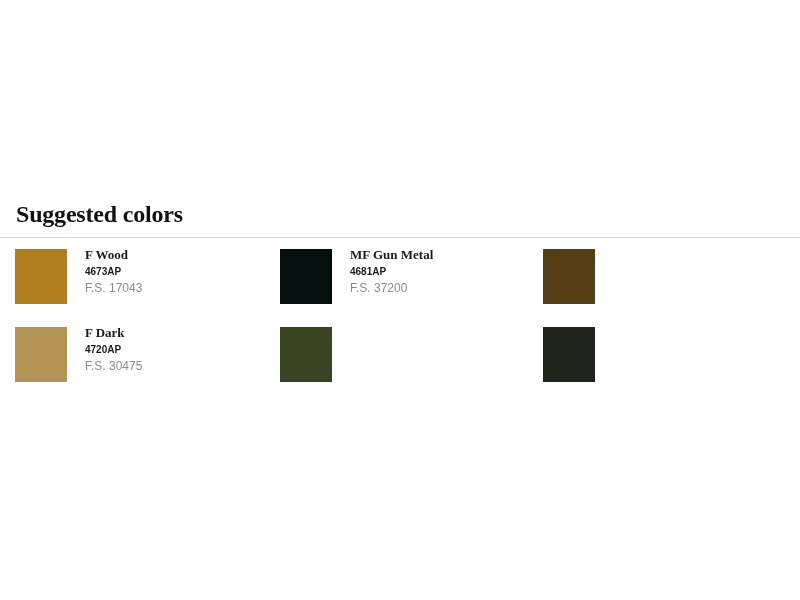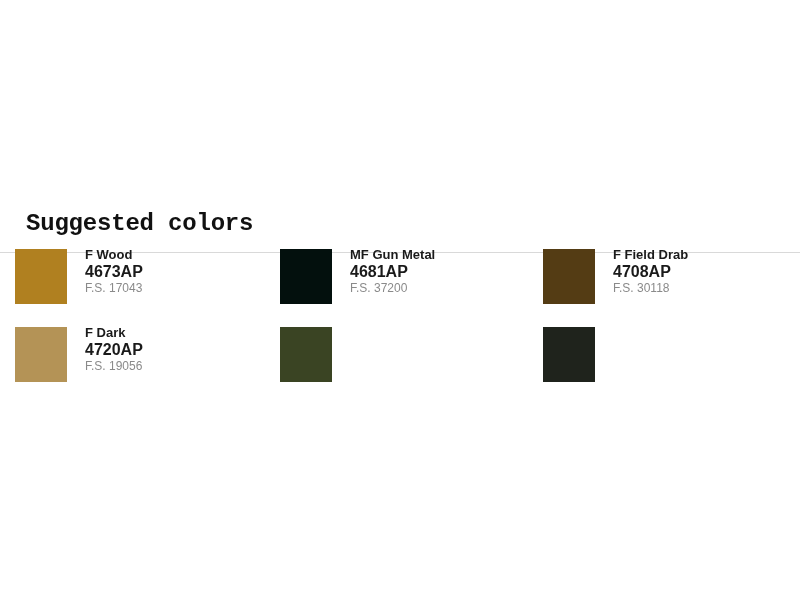--- a/index.html
+++ b/index.html
@@ -19,27 +19,27 @@
     height: 600px;
     background: #ffffff;
   }
   .section {
     position: absolute;
     left: 0;
     top: 196px;
     width: 800px;
   }
   .section-title {
-    font-family: Liberation Mono, monospace;
+    font-family: Liberation Serif, serif;
     font-size: 24px;
     font-weight: bold;
     color: #111111;
     letter-spacing: -0.2px;
     padding: 0 0 0 14px;
-    margin: 12px;
+    margin: 2px;
     line-height: 32px;
   }
   .divider {
     width: 800px;
     height: 1px;
     background: #d9d9d9;
     margin-top: 7px;
   }
   .swatch-grid {
     position: absolute;
@@ -63,31 +63,31 @@
     flex: 0 0 52px;
     margin-top: 4px;
     border: 0;
   }
   .swatch-text {
     padding-left: 18px;
     padding-top: 2px;
     line-height: 1.0;
   }
   .swatch-name {
-    font-family: Liberation Sans, sans-serif;
+    font-family: Liberation Serif, serif;
     font-size: 13px;
     font-weight: bold;
     color: #1a1a1a;
     display: block;
     line-height: 16px;
     white-space: nowrap;
   }
   .swatch-code {
     font-family: "Liberation Sans", sans-serif;
-    font-size: 16px;
+    font-size: 10px;
     font-weight: bold;
     color: #1a1a1a;
     display: block;
     line-height: 17px;
     white-space: nowrap;
   }
   .swatch-fs {
     font-family: "Liberation Sans", sans-serif;
     font-size: 12px;
     font-weight: normal;
@@ -122,33 +122,28 @@
       <div class="swatch-chip" style="background:#03100d;"></div>
       <div class="swatch-text">
         <span class="swatch-name">MF Gun Metal</span>
         <span class="swatch-code">4681AP</span>
         <span class="swatch-fs">F.S. 37200</span>
       </div>
     </div>
 
     <div class="swatch-item">
       <div class="swatch-chip" style="background:#543c14;"></div>
-      <div class="swatch-text">
-        <span class="swatch-name">F Field Drab</span>
-        <span class="swatch-code">4708AP</span>
-        <span class="swatch-fs">F.S. 30118</span>
-      </div>
     </div>
 
     <div class="swatch-item">
       <div class="swatch-chip" style="background:#b49356;"></div>
       <div class="swatch-text">
         <span class="swatch-name">F Dark</span>
         <span class="swatch-code">4720AP</span>
-        <span class="swatch-fs">F.S. 19056</span>
+        <span class="swatch-fs">F.S. 30475</span>
       </div>
     </div>
 
     <div class="swatch-item">
       <div class="swatch-chip" style="background:#3a4423;"></div>
     </div>
 
     <div class="swatch-item">
       <div class="swatch-chip" style="background:#1f231c;"></div>
     </div>

